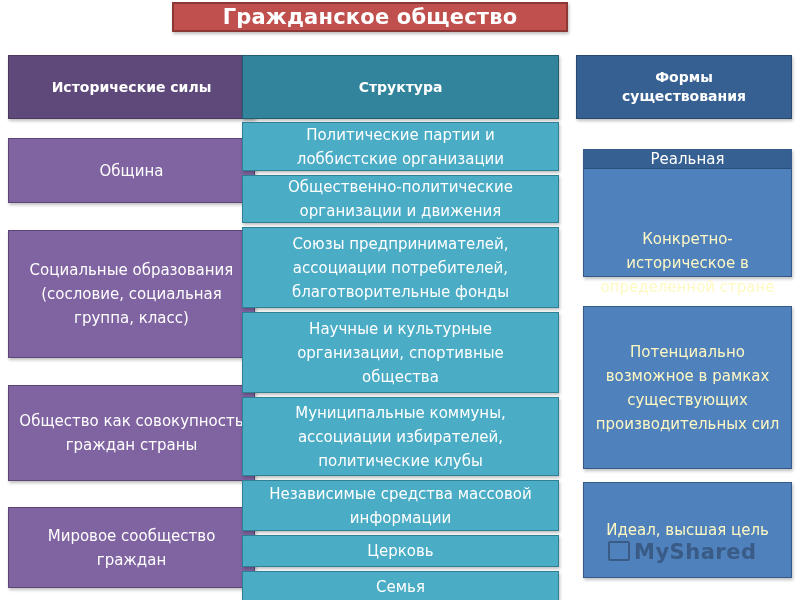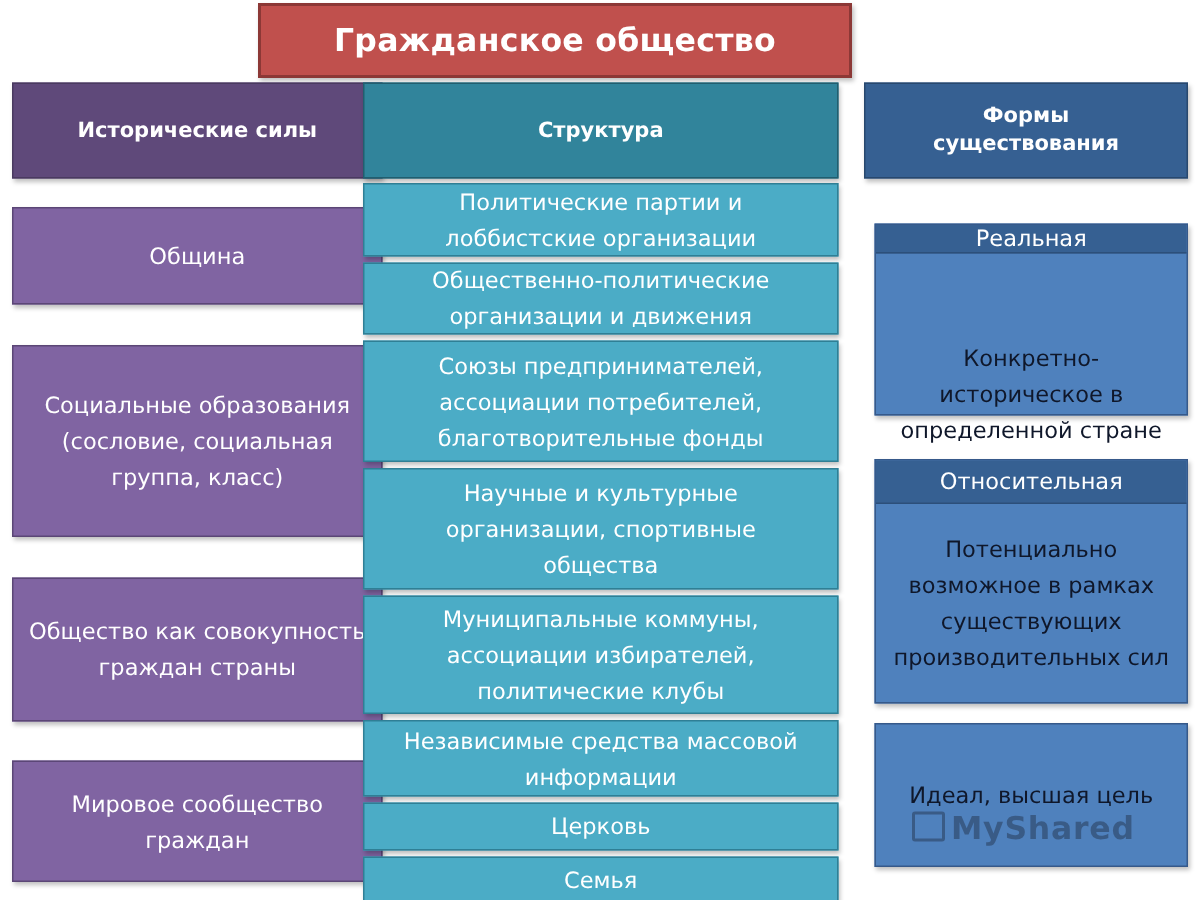--- a/index.html
+++ b/index.html
@@ -8,21 +8,21 @@
     background: #ffffff;
     font-family: "DejaVu Sans", "Liberation Sans", sans-serif;
   }
   .box {
     position: absolute; box-sizing: border-box;
     display: flex; align-items: center; justify-content: center;
     text-align: center; color: #ffffff;
     box-shadow: 1px 2px 3px rgba(0,0,0,0.25);
   }
   .title {
-    left: 172px; top: 2px; width: 396px; height: 50px;
+    left: 172px; top: 2px; width: 396px; height: 30px;
     background: #c0504d; border: 2px solid #8c3836;
     font-size: 21px; font-weight: bold; letter-spacing: 0.2px;
   }
   .hdr { font-weight: bold; font-size: 14px; line-height: 19px; }
   .purple-hdr { background: #5f497a; border: 1px solid #4a3a60; }
   .purple { background: #8064a2; border: 1px solid #5b4676; font-size: 15px; line-height: 24px; }
   .teal-hdr { background: #31849b; border: 1px solid #215e6f; }
   .teal { background: #4bacc6; border: 1px solid #2f7f95; font-size: 15px; line-height: 24px; }
   .blue-hdr { background: #366092; border: 1px solid #28486e; }
   .group {
@@ -31,21 +31,21 @@
     background: #4f81bd; border: 1px solid #36598a;
     box-shadow: 1px 2px 3px rgba(0,0,0,0.25);
     display: flex; flex-direction: column;
   }
   .group .ghead {
     background: #366092; color: #fff; text-align: center;
     font-size: 15px; display: flex; align-items: center; justify-content: center;
     border-bottom: 1px solid #2c4f7a;
   }
   .group .gbody {
-    flex: 1; color: #0f172a; text-align: center;
+    flex: 1; color: #fef9c3; text-align: center;
     font-size: 15px; line-height: 24px;
     display: flex; align-items: center; justify-content: center;
     padding: 18px 6px;
   }
   .col-left { left: 8px; width: 247px; }
   .col-mid { left: 242px; width: 317px; }
   .col-right { left: 576px; width: 216px; }
   .watermark {
     position: absolute; left: 608px; top: 540px;
     color: rgba(40,60,90,0.55); font-size: 21px; font-weight: bold;
@@ -81,21 +81,20 @@
 <div class="box teal col-mid" style="top:571px;height:32px;">Семья</div>
 
 <div class="box hdr blue-hdr col-right" style="top:55px;height:64px;padding:0 20px;">Формы существования</div>
 
 <div class="group" style="top:149px;height:128px;gap:40px;">
   <div class="ghead" style="height:33px;">Реальная</div>
   <div class="gbody">Конкретно-историческое в определенной стране</div>
 </div>
 
 <div class="group" style="top:306px;height:163px;">
-  <div class="ghead" style="height:32px;">Относительная</div>
   <div class="gbody">Потенциально возможное в рамках существующих производительных сил</div>
 </div>
 
 <div class="group" style="top:482px;height:96px;">
   <div class="gbody">Идеал, высшая цель</div>
 </div>
 
 <div class="watermark">
   <span class="wm-icon"></span><span>MyShared</span>
 </div>

